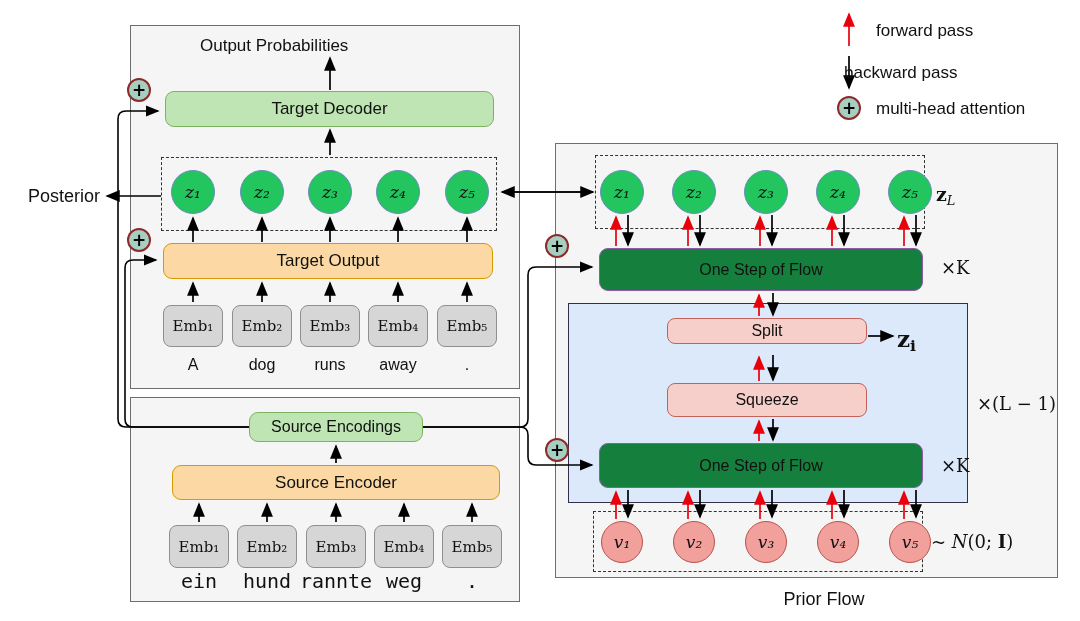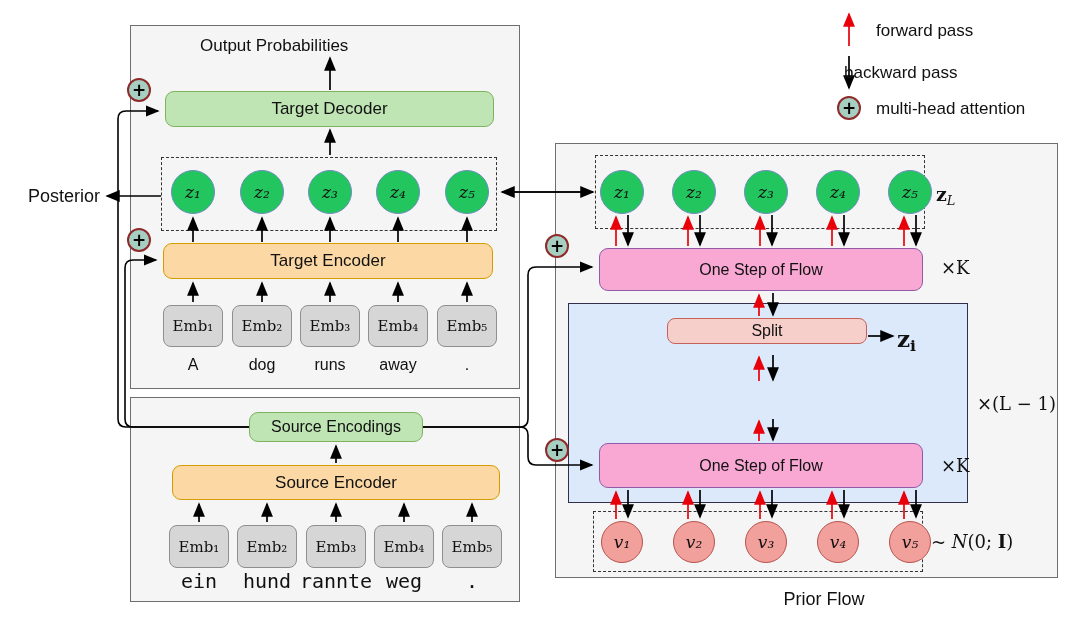--- a/index.html
+++ b/index.html
@@ -9,21 +9,21 @@
   .panel    { position:absolute; background:#f5f5f5; border:1.4px solid #6e6e6e; box-sizing:border-box; z-index:1; }
   .bluebox  { position:absolute; background:#dce9fb; border:1.6px solid #30304d; box-sizing:border-box; z-index:2; }
   .dashedbox{ position:absolute; border:1.6px dashed #333; box-sizing:border-box; z-index:3; }
 
   svg.layer { position:absolute; left:0; top:0; z-index:4; pointer-events:none; }
 
   .box { position:absolute; display:flex; align-items:center; justify-content:center;
          font-size:16px; border-radius:9px; border:1.6px solid; box-sizing:border-box; z-index:5; }
   .green  { background:#bfe5b4; border-color:#7db25f; }
   .orange { background:#fcd9a4; border-color:#d79b00; }
-  .purple { background:#f9a8d4; border-color:#8f5ba6; }
+  .purple { background:#15803d; border-color:#8f5ba6; }
   .pink   { background:#f7cfca; border-color:#c4615a; border-radius:8px; }
   .gray   { background:#d6d6d6; border-color:#8f8f8f; border-radius:8px;
             font-family:"DejaVu Serif","Liberation Serif",serif; font-size:15px; }
 
   .circle { position:absolute; border-radius:50%; display:flex; align-items:center; justify-content:center;
             font-family:"DejaVu Serif","Liberation Serif",serif; font-style:italic; font-size:17px;
             box-sizing:border-box; z-index:6; }
   .znode  { width:44px; height:44px; background:#22c55e; border:1.4px solid #6c8ebf; }
   .vnode  { width:42px; height:42px; background:#f1a09b; border:1.4px solid #b85450; }
 
@@ -126,21 +126,21 @@
       <line x1="844" y1="490" x2="844" y2="517" stroke="#000" marker-end="url(#ak)"></line>
       <line x1="904" y1="519" x2="904" y2="492" stroke="#e8000b" marker-end="url(#ar)"></line>
       <line x1="916" y1="490" x2="916" y2="517" stroke="#000" marker-end="url(#ak)"></line>
 
       <line x1="849" y1="46" x2="849" y2="14" stroke="#e8000b" marker-end="url(#ar)"></line>
     </g>
   </svg>
 
   <div class="lbl" style="left:200px;top:36px;width:260px;text-align:left;font-size:17px;">Output Probabilities</div>
   <div class="box green" style="left:165px;top:91px;width:329px;height:36px;font-size:17px;">Target Decoder</div>
-  <div class="box orange" style="left:163px;top:243px;width:330px;height:36px;font-size:17px;">Target Encoder</div>
+  <div class="box orange" style="left:163px;top:243px;width:330px;height:36px;font-size:17px;">Target Output</div>
 
   <div class="circle znode" style="left:171px;top:170px;">z₁</div>
   <div class="circle znode" style="left:240px;top:170px;">z₂</div>
   <div class="circle znode" style="left:308px;top:170px;">z₃</div>
   <div class="circle znode" style="left:376px;top:170px;">z₄</div>
   <div class="circle znode" style="left:445px;top:170px;">z₅</div>
 
   <div class="box gray" style="left:163px;top:305px;width:60px;height:42px;">Emb₁</div>
   <div class="box gray" style="left:232px;top:305px;width:60px;height:42px;">Emb₂</div>
   <div class="box gray" style="left:300px;top:305px;width:60px;height:42px;">Emb₃</div>
@@ -179,20 +179,21 @@
   </div>
 
   <div class="box purple" style="left:599px;top:248px;width:324px;height:43px;">One Step of Flow</div>
   <div class="mathlbl" style="left:941px;top:257px;font-size:18px;">×K</div>
 
   <div class="box pink" style="left:667px;top:318px;width:200px;height:26px;">Split</div>
   <div class="mathlbl" style="left:897px;top:325px;font-size:23px;">
     <span class="b">z</span><span class="sub b">i</span>
   </div>
 
+  <div class="box pink" style="left:667px;top:383px;width:200px;height:34px;">Squeeze</div>
   <div class="mathlbl" style="left:977px;top:393px;font-size:18px;">×(L − 1)</div>
 
   <div class="box purple" style="left:599px;top:443px;width:324px;height:45px;">One Step of Flow</div>
   <div class="mathlbl" style="left:941px;top:455px;font-size:18px;">×K</div>
 
   <div class="circle vnode" style="left:601px;top:521px;">v₁</div>
   <div class="circle vnode" style="left:673px;top:521px;">v₂</div>
   <div class="circle vnode" style="left:745px;top:521px;">v₃</div>
   <div class="circle vnode" style="left:817px;top:521px;">v₄</div>
   <div class="circle vnode" style="left:889px;top:521px;text-align:right;">v₅</div>

